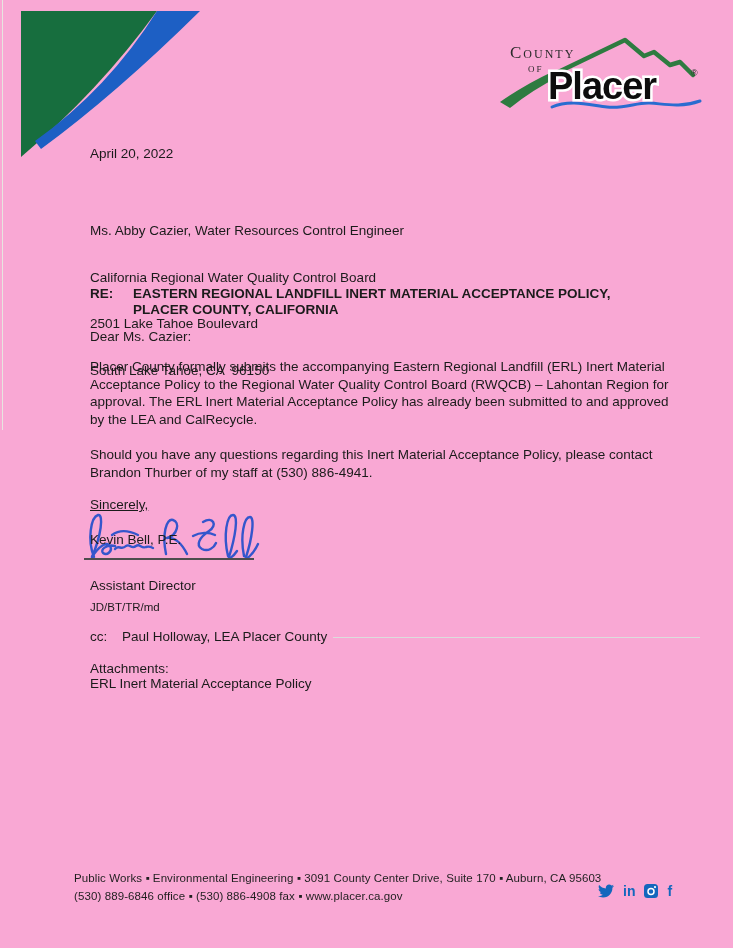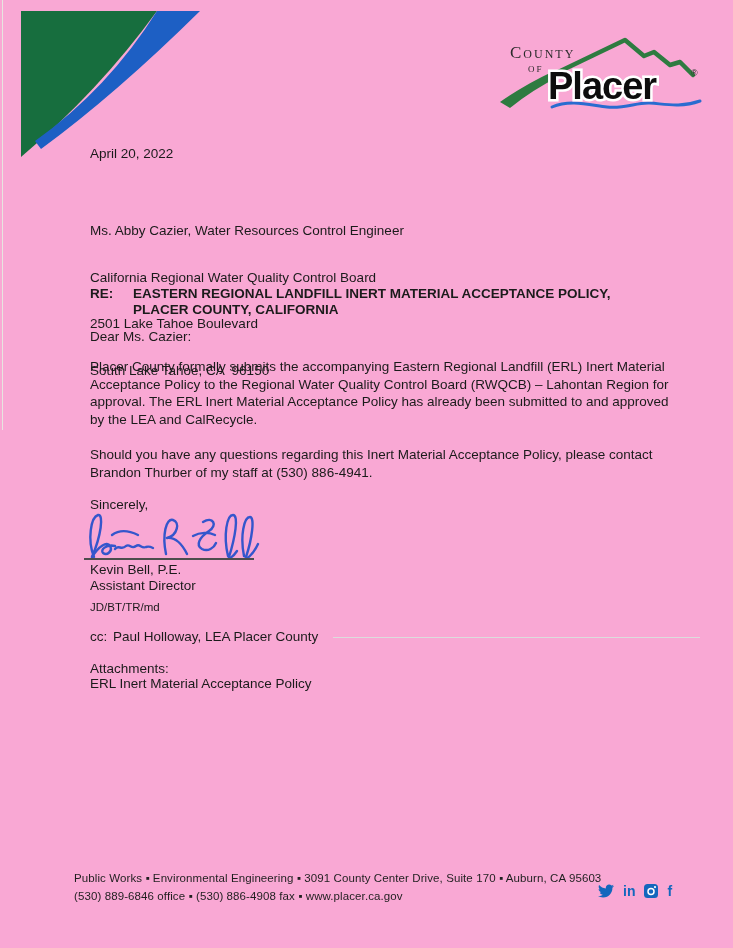--- a/index.html
+++ b/index.html
@@ -16,29 +16,29 @@
   .scan-line{left:2px;top:0;width:1px;height:430px;background:#e7e5df;}
   .date{left:90px;top:146px;}
   .address{left:90px;top:192px;line-height:15.5px;white-space:pre-wrap;}
   .re-block{left:90px;top:286px;display:flex;font-weight:bold;}
   .re-label{width:43px;flex:0 0 43px;}
   .re-lines{line-height:16.2px;}
   .salutation{left:90px;top:329px;text-align:center;}
   .para{left:90px;width:592px;line-height:17.5px;}
   .para1{top:358px;}
   .para2{top:446px;}
-  .closing{left:90px;top:497px;}
+  .closing{left:90px;top:497px;text-decoration:underline;}
   .sig-svg{left:82px;top:507px;}
   .sig-underline{left:84px;top:558px;width:170px;height:2px;background:#4d4d4d;}
-  .signer-name{left:90px;top:562px;}
+  .signer-name{left:90px;top:532px;}
   .signer-title{left:90px;top:578px;}
   .initials{left:90px;top:601px;font-size:11.5px;}
   .cc-row{left:90px;top:629px;display:flex;}
   .cc-label{flex:0 0 22px;}
-  .cc-text{margin-left:1px;}
+  .cc-text{margin-left:10px;}
   .cc-rule{left:333px;top:637px;width:367px;height:1px;background:#dcdcdc;}
   .attach-label{left:90px;top:661px;}
   .attach-text{left:90px;top:676px;}
   .footer-line{left:74px;font-size:11.5px;color:#1f1f1f;white-space:nowrap;letter-spacing:0.1px;}
   .footer-line1{top:872px;}
   .footer-line2{top:890px;}
   .social{left:598px;top:883px;display:flex;align-items:center;gap:9px;height:16px;}
   .social .glyph{font-weight:800;font-size:14px;line-height:14px;color:#1467bd;font-family:"Liberation Sans",sans-serif;}
   .logo-county{font-family:"Liberation Serif",serif;font-variant:small-caps;letter-spacing:2px;fill:#2b2b2b;}
   .logo-placer{font-weight:bold;fill:#0d0d0d;paint-order:stroke fill;stroke:#ffffff;stroke-width:5px;letter-spacing:-1px;}

